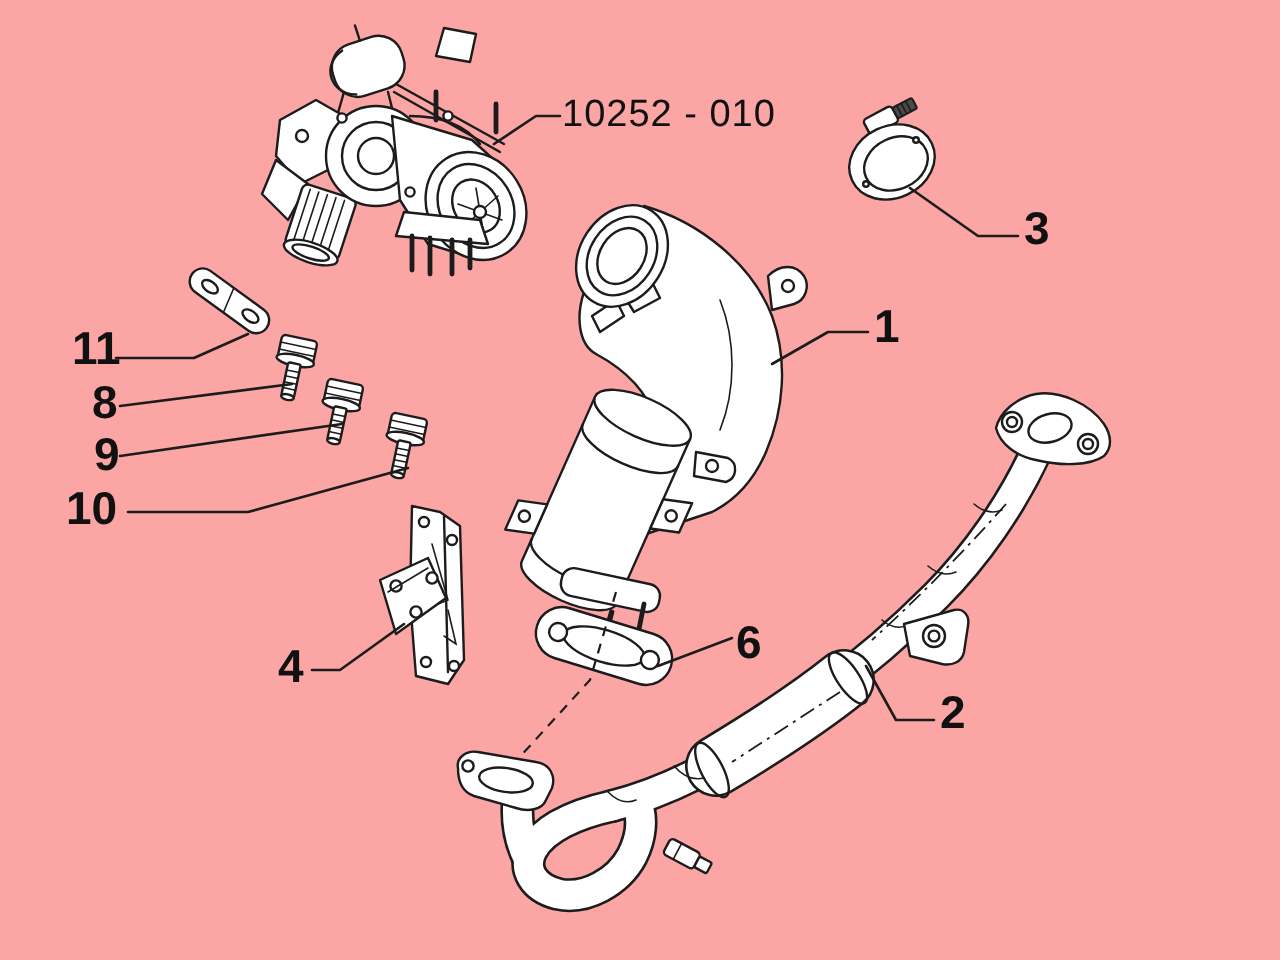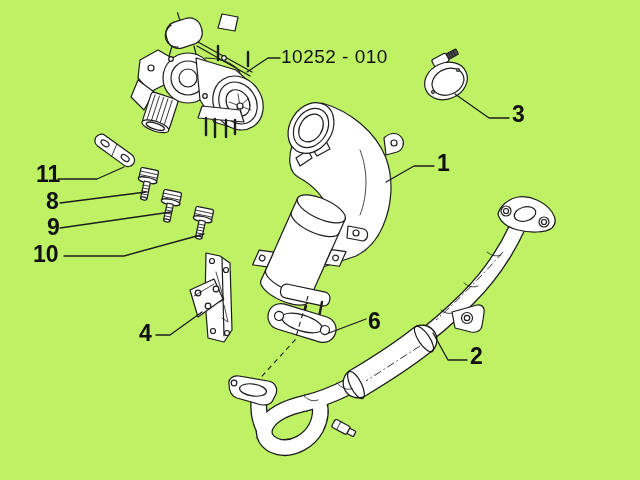--- a/index.html
+++ b/index.html
@@ -1,17 +1,17 @@
 <!DOCTYPE html>
 <html><head>
 <meta charset="utf-8">
 <style>
   html,body{margin:0;padding:0;background:#fff;}
   .canvas{
-    position:relative;width:640px;height:480px;background:#bef264;overflow:hidden;
+    position:relative;width:640px;height:480px;background:#fca5a5;overflow:hidden;
     font-family:"Liberation Sans",sans-serif;
   }
   svg{position:absolute;left:0;top:0;}
   .ln{fill:none;stroke:#1c1c1c;stroke-width:1.2;stroke-linecap:round;stroke-linejoin:round;}
   .thin{fill:none;stroke:#1c1c1c;stroke-width:0.8;stroke-linecap:round;}
   .fw{fill:#ffffff;stroke:#1c1c1c;stroke-width:1.2;stroke-linejoin:round;}
   .fd{fill:#4a4a4a;stroke:#1c1c1c;stroke-width:1;stroke-linejoin:round;}
   .leader{fill:none;stroke:#1c1c1c;stroke-width:1.3;stroke-linecap:round;stroke-linejoin:round;}
   .dash{fill:none;stroke:#1c1c1c;stroke-width:1.1;stroke-dasharray:5 4;}
   .dashdot{fill:none;stroke:#1c1c1c;stroke-width:0.9;stroke-dasharray:8 3 1.5 3;}

